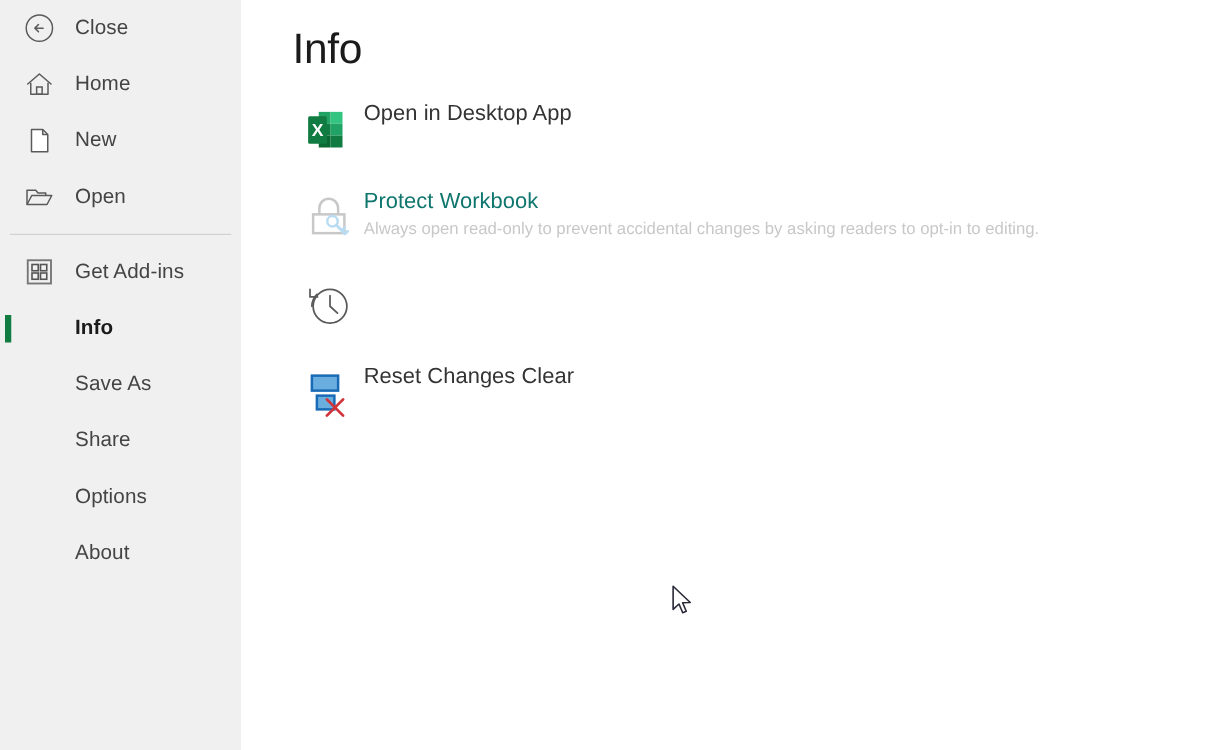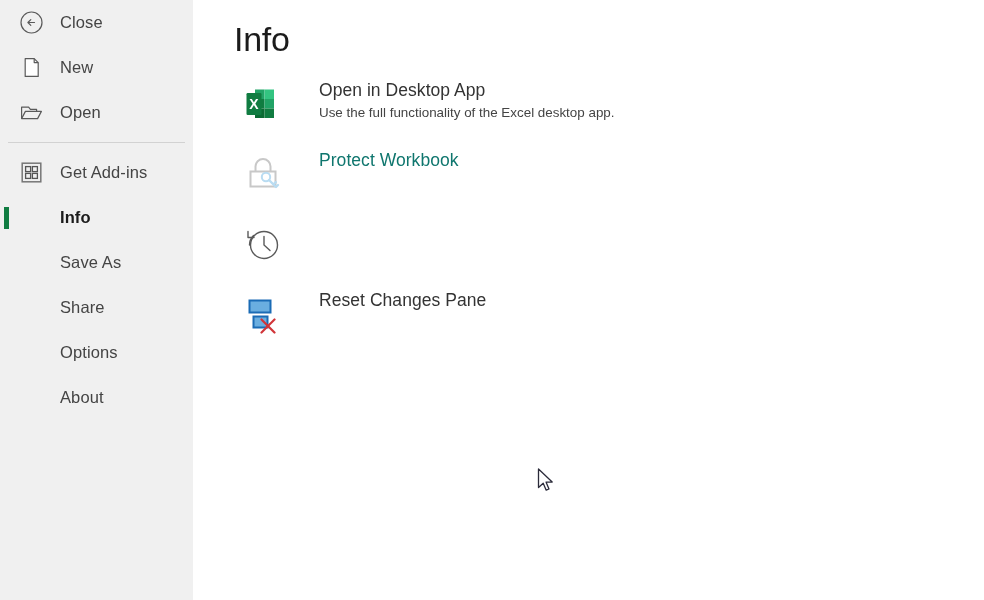--- a/index.html
+++ b/index.html
@@ -115,21 +115,20 @@
     flex: 0 0 48px;
     width: 48px;
     height: 48px;
     display: flex;
     align-items: flex-start;
     justify-content: flex-start;
     padding-top: 4px;
     box-sizing: border-box;
   }
   .info-text {
-    margin-left: 28px;
     max-width: 570px;
   }
   .info-head {
     font-size: 17.5px;
     color: #333333;
     line-height: 1.25;
     letter-spacing: 0.05px;
   }
   .info-desc {
     font-size: 13.4px;
@@ -163,20 +162,31 @@
 
         <span class="nav-icon">
           <svg width="25" height="25" viewBox="0 0 25 25">
             <circle cx="12.5" cy="12.5" r="10.5" fill="none" stroke="#5a5a5a" stroke-width="1.2"></circle>
             <path d="M15.5 12.5 H9.2 M11.8 9.6 L8.9 12.5 L11.8 15.4" fill="none" stroke="#5a5a5a" stroke-width="1.2" stroke-linecap="round" stroke-linejoin="round"></path>
           </svg>
         </span>
         <span class="nav-label">Close</span>
       </div>
 
+      <div class="nav-item">
+
+        <span class="nav-icon">
+          <svg width="25" height="25" viewBox="0 0 25 25">
+            <path d="M3.2 12.2 L12.5 4.2 L21.8 12.2" fill="none" stroke="#5a5a5a" stroke-width="1.2" stroke-linejoin="round" stroke-linecap="round"></path>
+            <path d="M5.6 11.2 V20.4 H19.4 V11.2" fill="none" stroke="#5a5a5a" stroke-width="1.2" stroke-linejoin="round"></path>
+            <rect x="10.3" y="14.6" width="4.4" height="5.8" fill="none" stroke="#5a5a5a" stroke-width="1.2"></rect>
+          </svg>
+        </span>
+        <span class="nav-label">Home</span>
+      </div>
 
       <div class="nav-item">
 
         <span class="nav-icon">
           <svg width="25" height="25" viewBox="0 0 25 25">
             <path d="M6.2 3.6 H15.2 L19.2 7.6 V21.4 H6.2 Z" fill="#ffffff" stroke="#5a5a5a" stroke-width="1.2" stroke-linejoin="round"></path>
             <path d="M15.2 3.6 V7.6 H19.2" fill="none" stroke="#5a5a5a" stroke-width="1.2" stroke-linejoin="round"></path>
           </svg>
         </span>
         <span class="nav-label">New</span>
@@ -257,35 +267,35 @@
             <rect x="12" y="15" width="9.5" height="9.5" fill="#107c41"></rect>
             <rect x="21.5" y="15" width="9.5" height="9.5" fill="#21a366"></rect>
             <rect x="12" y="24.5" width="9.5" height="9.5" fill="#0b6a33"></rect>
             <rect x="21.5" y="24.5" width="9.5" height="9.5" fill="#107c41"></rect>
             <rect x="3.5" y="9" width="15" height="22" rx="1.2" fill="#107c41"></rect>
             <text x="11" y="24.6" font-family="'Liberation Sans', sans-serif" font-size="14" font-weight="bold" fill="#ffffff" text-anchor="middle">X</text>
           </svg>
         </div>
         <div class="info-text">
           <div class="info-head">Open in Desktop App</div>
-          <div class="info-desc">Use the full functionality of the Excel desktop app.</div>
         </div>
       </div>
 
       <div class="info-row disabled">
         <div class="info-icon">
           <svg width="40" height="40" viewBox="0 0 40 40">
             <path d="M12.5 17.5 V12.5 a7.5 7.5 0 0 1 15 0 V17.5" fill="none" stroke="#c8c8c8" stroke-width="2"></path>
             <rect x="7.5" y="17.5" width="25" height="15" fill="#ffffff" stroke="#c8c8c8" stroke-width="2"></rect>
             <circle cx="23" cy="23" r="4.2" fill="#ffffff" stroke="#b9dcf2" stroke-width="2"></circle>
             <path d="M26 26 L33 33 M30.5 30.5 L32.8 28.2 M33 33 L35 31" fill="none" stroke="#b9dcf2" stroke-width="2.4" stroke-linecap="round"></path>
           </svg>
         </div>
         <div class="info-text">
           <div class="info-head">Protect Workbook</div>
+          <div class="info-desc">Always open read-only to prevent accidental changes by asking readers to opt-in to editing.</div>
         </div>
       </div>
 
       <div class="info-row">
         <div class="info-icon">
           <svg width="40" height="40" viewBox="0 0 40 40">
             <circle cx="21" cy="21" r="13.5" fill="none" stroke="#5a5a5a" stroke-width="1.4"></circle>
             <path d="M21 12.5 V21 L27 26.5" fill="none" stroke="#5a5a5a" stroke-width="1.4" stroke-linecap="round"></path>
             <path d="M6.5 21 A13.5 13.5 0 0 1 10.5 11.5" fill="none" stroke="#5a5a5a" stroke-width="1.4" stroke-linecap="round"></path>
             <path d="M5 7.5 V13.5 H11" fill="none" stroke="#5a5a5a" stroke-width="1.4" stroke-linecap="round" stroke-linejoin="round"></path>
@@ -296,21 +306,21 @@
       <div class="info-row">
         <div class="info-icon">
           <svg width="40" height="40" viewBox="0 0 40 40">
             <rect x="6.5" y="6.5" width="21" height="12" fill="#6aaee0" stroke="#1a6bb5" stroke-width="2"></rect>
             <rect x="10.5" y="22.5" width="14" height="11" fill="#6aaee0" stroke="#1a6bb5" stroke-width="2"></rect>
             <path d="M18.5 25.5 L31.5 38.5" fill="none" stroke="#d13438" stroke-width="2.2" stroke-linecap="round"></path>
             <path d="M31.5 25.5 L18.5 38.5" fill="none" stroke="#d13438" stroke-width="2.2" stroke-linecap="round"></path>
           </svg>
         </div>
         <div class="info-text">
-          <div class="info-head">Reset Changes Pane</div>
+          <div class="info-head">Reset Changes Clear</div>
         </div>
       </div>
 
     </div>
 
     <div id="cursor">
       <svg width="18" height="26" viewBox="0 0 18 26">
         <path d="M1.5 1 L1.5 19.5 L6.2 15.2 L9.2 22.2 L12.0 21.0 L9.1 14.2 L15.2 14.0 Z" fill="#ffffff" stroke="#2b2b3a" stroke-width="1.3" stroke-linejoin="round"></path>
       </svg>
     </div>

